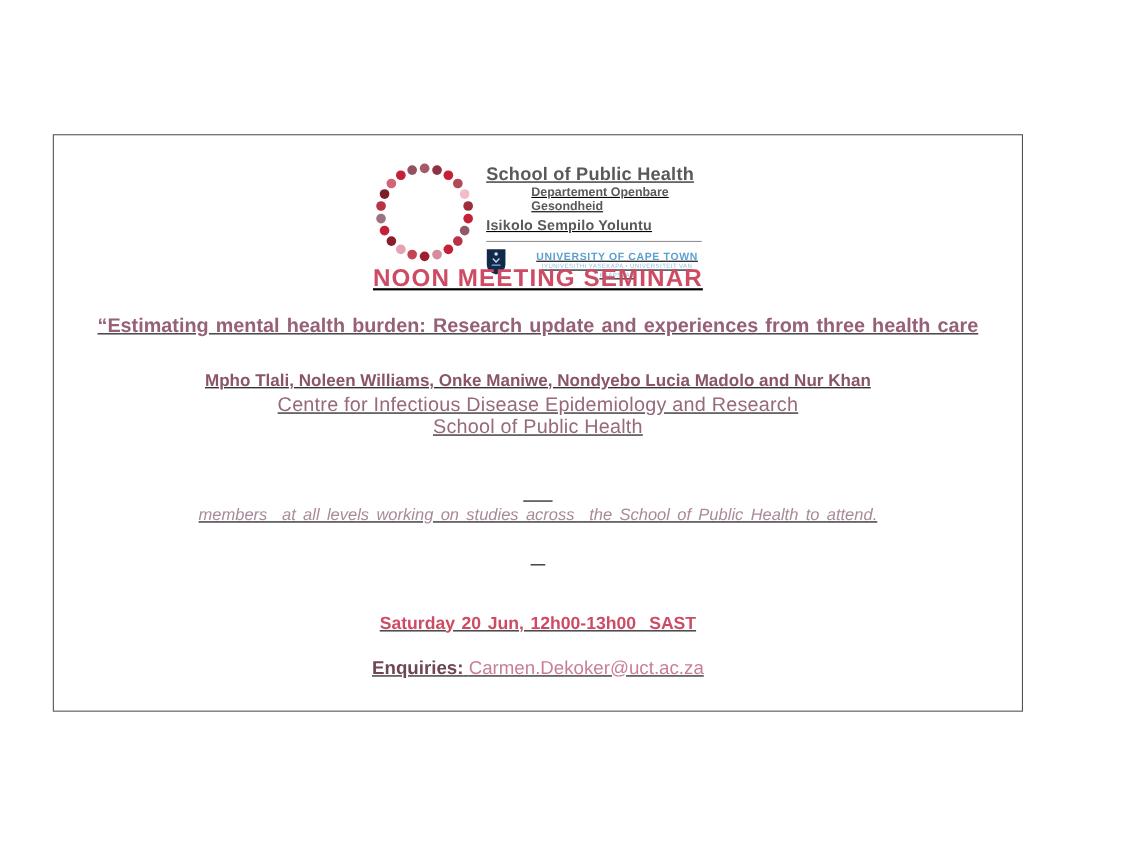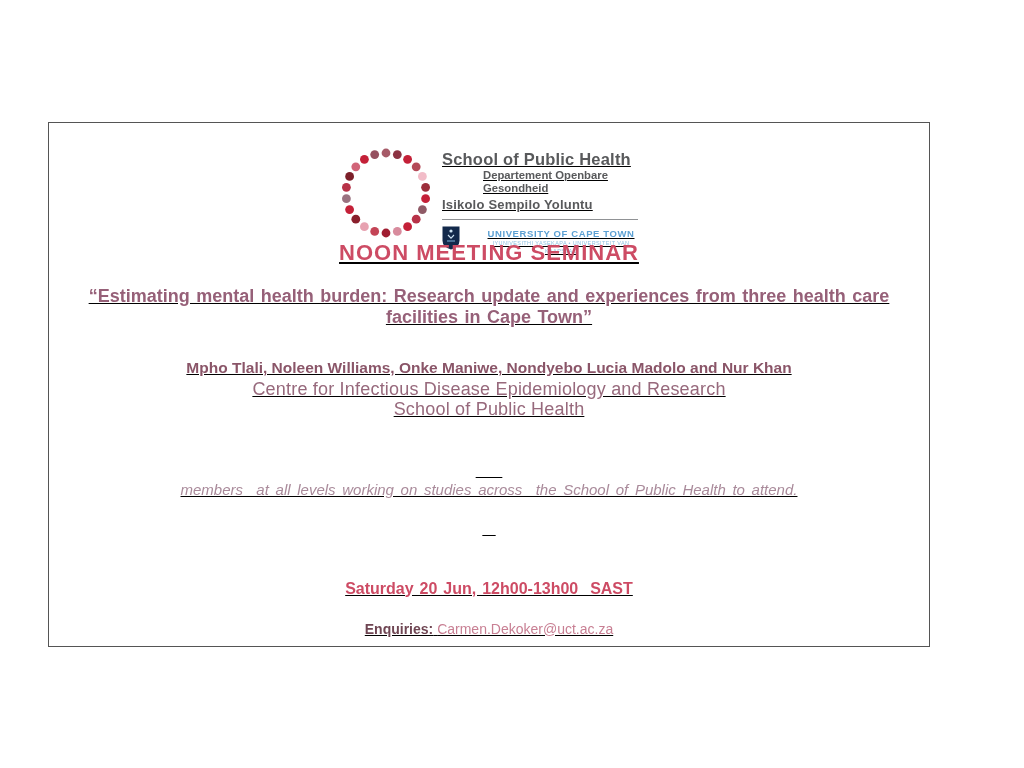--- a/index.html
+++ b/index.html
@@ -85,21 +85,21 @@
   }
   .location {
     margin-top: 22px;
     font-size: 16px; font-weight: bold;
     color: var(--heading_pink);
     line-height: 19px;
     word-spacing: 1.5px;
   }
   .enquiries {
     margin-top: 24px;
-    font-size: 14px;
+    font-size: 17px;
     line-height: 14px;
   }
   .enq-label { font-weight: bold; color: var(--enquiries_dark); }
   .enq-email { color: var(--email_pink); text-decoration: none; cursor: pointer; }
 </style>
 </head>
 <body>
 
 <div class="flyer">
 
@@ -145,21 +145,20 @@
           <div class="uct-sub">IYUNIVESITHI YASEKAPA • UNIVERSITEIT VAN KAAPSTAD</div>
         </div>
       </div>
     </div>
   </div>
 
   <div class="heading">NOON MEETING SEMINAR</div>
 
   <div class="title">
     <div>“Estimating mental health burden: Research update and experiences from three health care</div>
-    <div>facilities in Cape Town”</div>
   </div>
 
   <div class="presenters">Mpho Tlali, Noleen Williams, Onke Maniwe, Nondyebo Lucia Madolo and Nur Khan</div>
   <div class="affil">Centre for Infectious Disease Epidemiology and Research</div>
   <div class="affil affil2">School of Public Health</div>
 
   <div class="desc">
     <div>members  at all levels working on studies across  the School of Public Health to attend.</div>
   </div>
 

